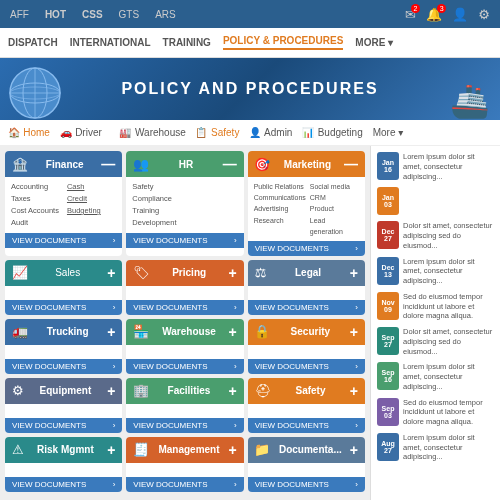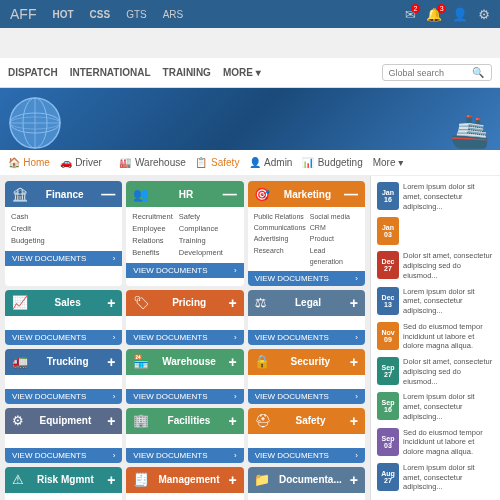--- a/index.html
+++ b/index.html
@@ -5,56 +5,54 @@
     * { box-sizing: border-box; margin: 0; padding: 0; }
     body { font-family: Arial, sans-serif; width: 500px; height: 500px; overflow: hidden; background: #f0f0f0; font-size: 11px; }
 
     
     .card { background: white; border-radius: 4px; overflow: hidden; cursor: pointer; }
   </style>
 </head>
 <body>
 
 <nav style="background:#2b5f8e; display:flex; align-items:center; height:28px; padding:0 10px; gap:16px;">
-  <span style="color:#ccc; font-size:14px; cursor:pointer;">AFF</span>
+  <span style="color:#ccc; font-size:10px; cursor:pointer;">AFF</span>
   <span style="color:#ccc; font-size:10px; cursor:pointer;font-weight:bold;">HOT</span>
   <span style="color:#ccc; font-size:10px; cursor:pointer;font-weight:bold;">CSS</span>
   <span style="color:#ccc; font-size:10px; cursor:pointer;">GTS</span>
   <span style="color:#ccc; font-size:10px; cursor:pointer;">ARS</span>
   <div style="margin-left:auto; display:flex; align-items:center; gap:10px;">
     <span style="color:#ccc; font-size:13px; cursor:pointer; position:relative;">✉<span style="background:red;color:white;font-size:7px;border-radius:50%;width:9px;height:9px;display:flex;align-items:center;justify-content:center;position:absolute;top:-3px;right:-4px;">2</span></span>
     <span style="color:#ccc; font-size:13px; cursor:pointer; position:relative;">🔔<span style="background:red;color:white;font-size:7px;border-radius:50%;width:9px;height:9px;display:flex;align-items:center;justify-content:center;position:absolute;top:-3px;right:-4px;">3</span></span>
     <span style="color:#ccc; font-size:13px; cursor:pointer;">👤</span>
     <span style="color:#ccc; font-size:13px; cursor:pointer;">⚙</span>
   </div>
 </nav>
 
-<nav style="background:white; display:flex; align-items:center; height:30px; padding:0 8px; gap:12px; border-bottom:1px solid #ddd;margin-top:30px;">
+<nav style="background:white; display:flex; align-items:center; height:30px; padding:0 8px; gap:12px; border-bottom:1px solid #ddd;">
   <span style="color:#555; font-size:10px; cursor:pointer; font-weight:600;">DISPATCH</span>
   <span style="color:#555; font-size:10px; cursor:pointer; font-weight:600;">INTERNATIONAL</span>
   <span style="color:#555; font-size:10px; cursor:pointer; font-weight:600;">TRAINING</span>
+  <span style="color:#e07b20; font-size:10px; cursor:pointer; font-weight:600; border-bottom:2px solid #e07b20; padding-bottom:2px;">POLICY &amp; PROCEDURES</span>
   <span style="color:#555; font-size:10px; cursor:pointer; font-weight:600;">MORE ▾</span>
-  <div style="margin-left:auto; display:flex; align-items:center; border:1px solid #ccc; border-radius:3px; padding:2px 6px; gap:4px;">
-    <input type="text" placeholder="Global search" style="border: none; outline: none; font-size: 9px; width: 80px; color: rgb(153, 153, 153);">
-    <span style="color:#999; font-size:10px; cursor:pointer;">🔍</span>
-  </div>
 </nav>
 
 <div style="background:linear-gradient(135deg,#2b6cb0 0%,#1a4a7a 50%,#3a7abd 100%); height:62px; display:flex; align-items:center; justify-content:center; position:relative; overflow:hidden;">
 
   <div style="position:absolute; left:8px; bottom:0; width:54px; height:54px;">
     <svg viewBox="0 0 54 54" xmlns="http://www.w3.org/2000/svg">
       <circle cx="27" cy="27" r="25" fill="#4a8ccc" stroke="#88bbee" stroke-width="1.5"></circle>
       <ellipse cx="27" cy="27" rx="12" ry="25" fill="none" stroke="#88bbee" stroke-width="1"></ellipse>
       <ellipse cx="27" cy="27" rx="25" ry="10" fill="none" stroke="#88bbee" stroke-width="1"></ellipse>
       <line x1="2" y1="27" x2="52" y2="27" stroke="#88bbee" stroke-width="0.8"></line>
       <line x1="27" y1="2" x2="27" y2="52" stroke="#88bbee" stroke-width="0.8"></line>
       <ellipse cx="27" cy="27" rx="25" ry="6" fill="none" stroke="#88bbee" stroke-width="0.6"></ellipse>
     </svg>
   </div>
+  <h1 style="color:white; font-size:16px; font-weight:bold; letter-spacing:2px; z-index:2;">POLICY AND PROCEDURES</h1>
 
   <div style="position:absolute; right:10px; bottom:0; font-size:32px; z-index:2; opacity:0.9;">🚢</div>
 </div>
 
 <nav style="background:white; display:flex; align-items:center; height:26px; padding:0 8px; gap:10px; border-bottom:1px solid #eee;">
   <span style="color:#e07b20; font-size:10px; cursor:pointer; display:flex; align-items:center; gap:2px;">🏠 Home</span>
   <span style="color:#555; font-size:10px; cursor:pointer; display:flex; align-items:center; gap:2px;">🚗 Driver</span>
   <span style="color:#555; font-size:10px; cursor:pointer; display:flex; align-items:center; gap:2px;padding-left:8px;">🏭 Warehouse</span>
   <span style="color:#e07b20; font-size:10px; cursor:pointer; display:flex; align-items:center; gap:2px;">📋 Safety</span>
   <span style="color:#555; font-size:10px; cursor:pointer; display:flex; align-items:center; gap:2px;">👤 Admin</span>
@@ -67,36 +65,36 @@
   <div style="flex:1; padding:5px; overflow-y:auto; background:#eee;">
     <div style="display:grid; grid-template-columns:repeat(3,1fr); gap:4px;">
 
       <div class="card" style="background:white; border-radius:4px; overflow:hidden; cursor:pointer;">
         <div style="background:#3a6ea5; display:flex; align-items:center; justify-content:space-between; padding:5px 7px;">
           <span style="font-size:13px; color:white;">🏦</span>
           <span style="font-size:10px; font-weight:bold; color:white;">Finance</span>
           <span style="color:white; font-size:14px; cursor:pointer; font-weight:bold;">—</span>
         </div>
         <div style="padding:4px 6px; display:flex; gap:8px; min-height:32px;">
-          <div style="font-size:7.5px; color:#555; line-height:1.6;">Cash<br>Credit<br>Budgeting</div>
+          <div style="font-size:7.5px; color:#555; line-height:1.6;">Accounting<br>Taxes<br>Cost Accounts<br>Audit</div>
+          <div style="font-size:7.5px; color:#555; line-height:1.6;text-decoration:underline;">Cash<br>Credit<br>Budgeting</div>
         </div>
         <div style="background:#3a7abd; color:white; font-size:8px; padding:3px 7px; display:flex; align-items:center; justify-content:space-between;">
           <span>VIEW DOCUMENTS</span>
             <span>›</span>
         </div>
       </div>
 
       <div style="background:white; border-radius:4px; overflow:hidden; cursor:pointer;">
         <div style="background:#4a9e6e; display:flex; align-items:center; justify-content:space-between; padding:5px 7px;">
           <span style="font-size:13px; color:white;">👥</span>
           <span style="font-size:10px; font-weight:bold; color:white;">HR</span>
           <span style="color:white; font-size:14px; cursor:pointer; font-weight:bold;">—</span>
         </div>
         <div style="padding:4px 6px; display:flex; gap:6px; min-height:32px;">
-          <div style="font-size:7.5px; color:#555; line-height:1.6;">Recruitment<br>Employee<br>Relations<br>Benefits</div>
           <div style="font-size:7.5px; color:#555; line-height:1.6;">Safety<br>Compliance<br>Training<br>Development</div>
         </div>
         <div style="background:#3a7abd; color:white; font-size:8px; padding:3px 7px; display:flex; align-items:center; justify-content:space-between;">
           <span>VIEW DOCUMENTS</span>
             <span>›</span>
         </div>
       </div>
 
       <div style="background:white; border-radius:4px; overflow:hidden; cursor:pointer;">
         <div style="background:#e07b20; display:flex; align-items:center; justify-content:space-between; padding:5px 7px;">
@@ -110,21 +108,21 @@
         </div>
         <div style="background:#3a7abd; color:white; font-size:8px; padding:3px 7px; display:flex; align-items:center; justify-content:space-between;">
           <span>VIEW DOCUMENTS</span>
             <span>›</span>
         </div>
       </div>
 
       <div style="background:white; border-radius:4px; overflow:hidden; cursor:pointer;">
         <div style="background:#2a8a8a; display:flex; align-items:center; justify-content:space-between; padding:5px 7px;">
           <span style="font-size:13px; color:white;">📈</span>
-          <span style="font-size:10px; font-weight:bold; color:white;">Sales</span>
+          <span style="font-size:10px; font-weight:normal; color:white;">Sales</span>
           <span style="color:white; font-size:14px; cursor:pointer; font-weight:bold;">+</span>
         </div>
         <div style="padding:4px 6px; min-height:14px;"></div>
         <div style="background:#3a7abd; color:white; font-size:8px; padding:3px 7px; display:flex; align-items:center; justify-content:space-between;">
           <span>VIEW DOCUMENTS</span>
             <span>›</span>
         </div>
       </div>
 
       <div style="background:white; border-radius:4px; overflow:hidden; cursor:pointer;">

